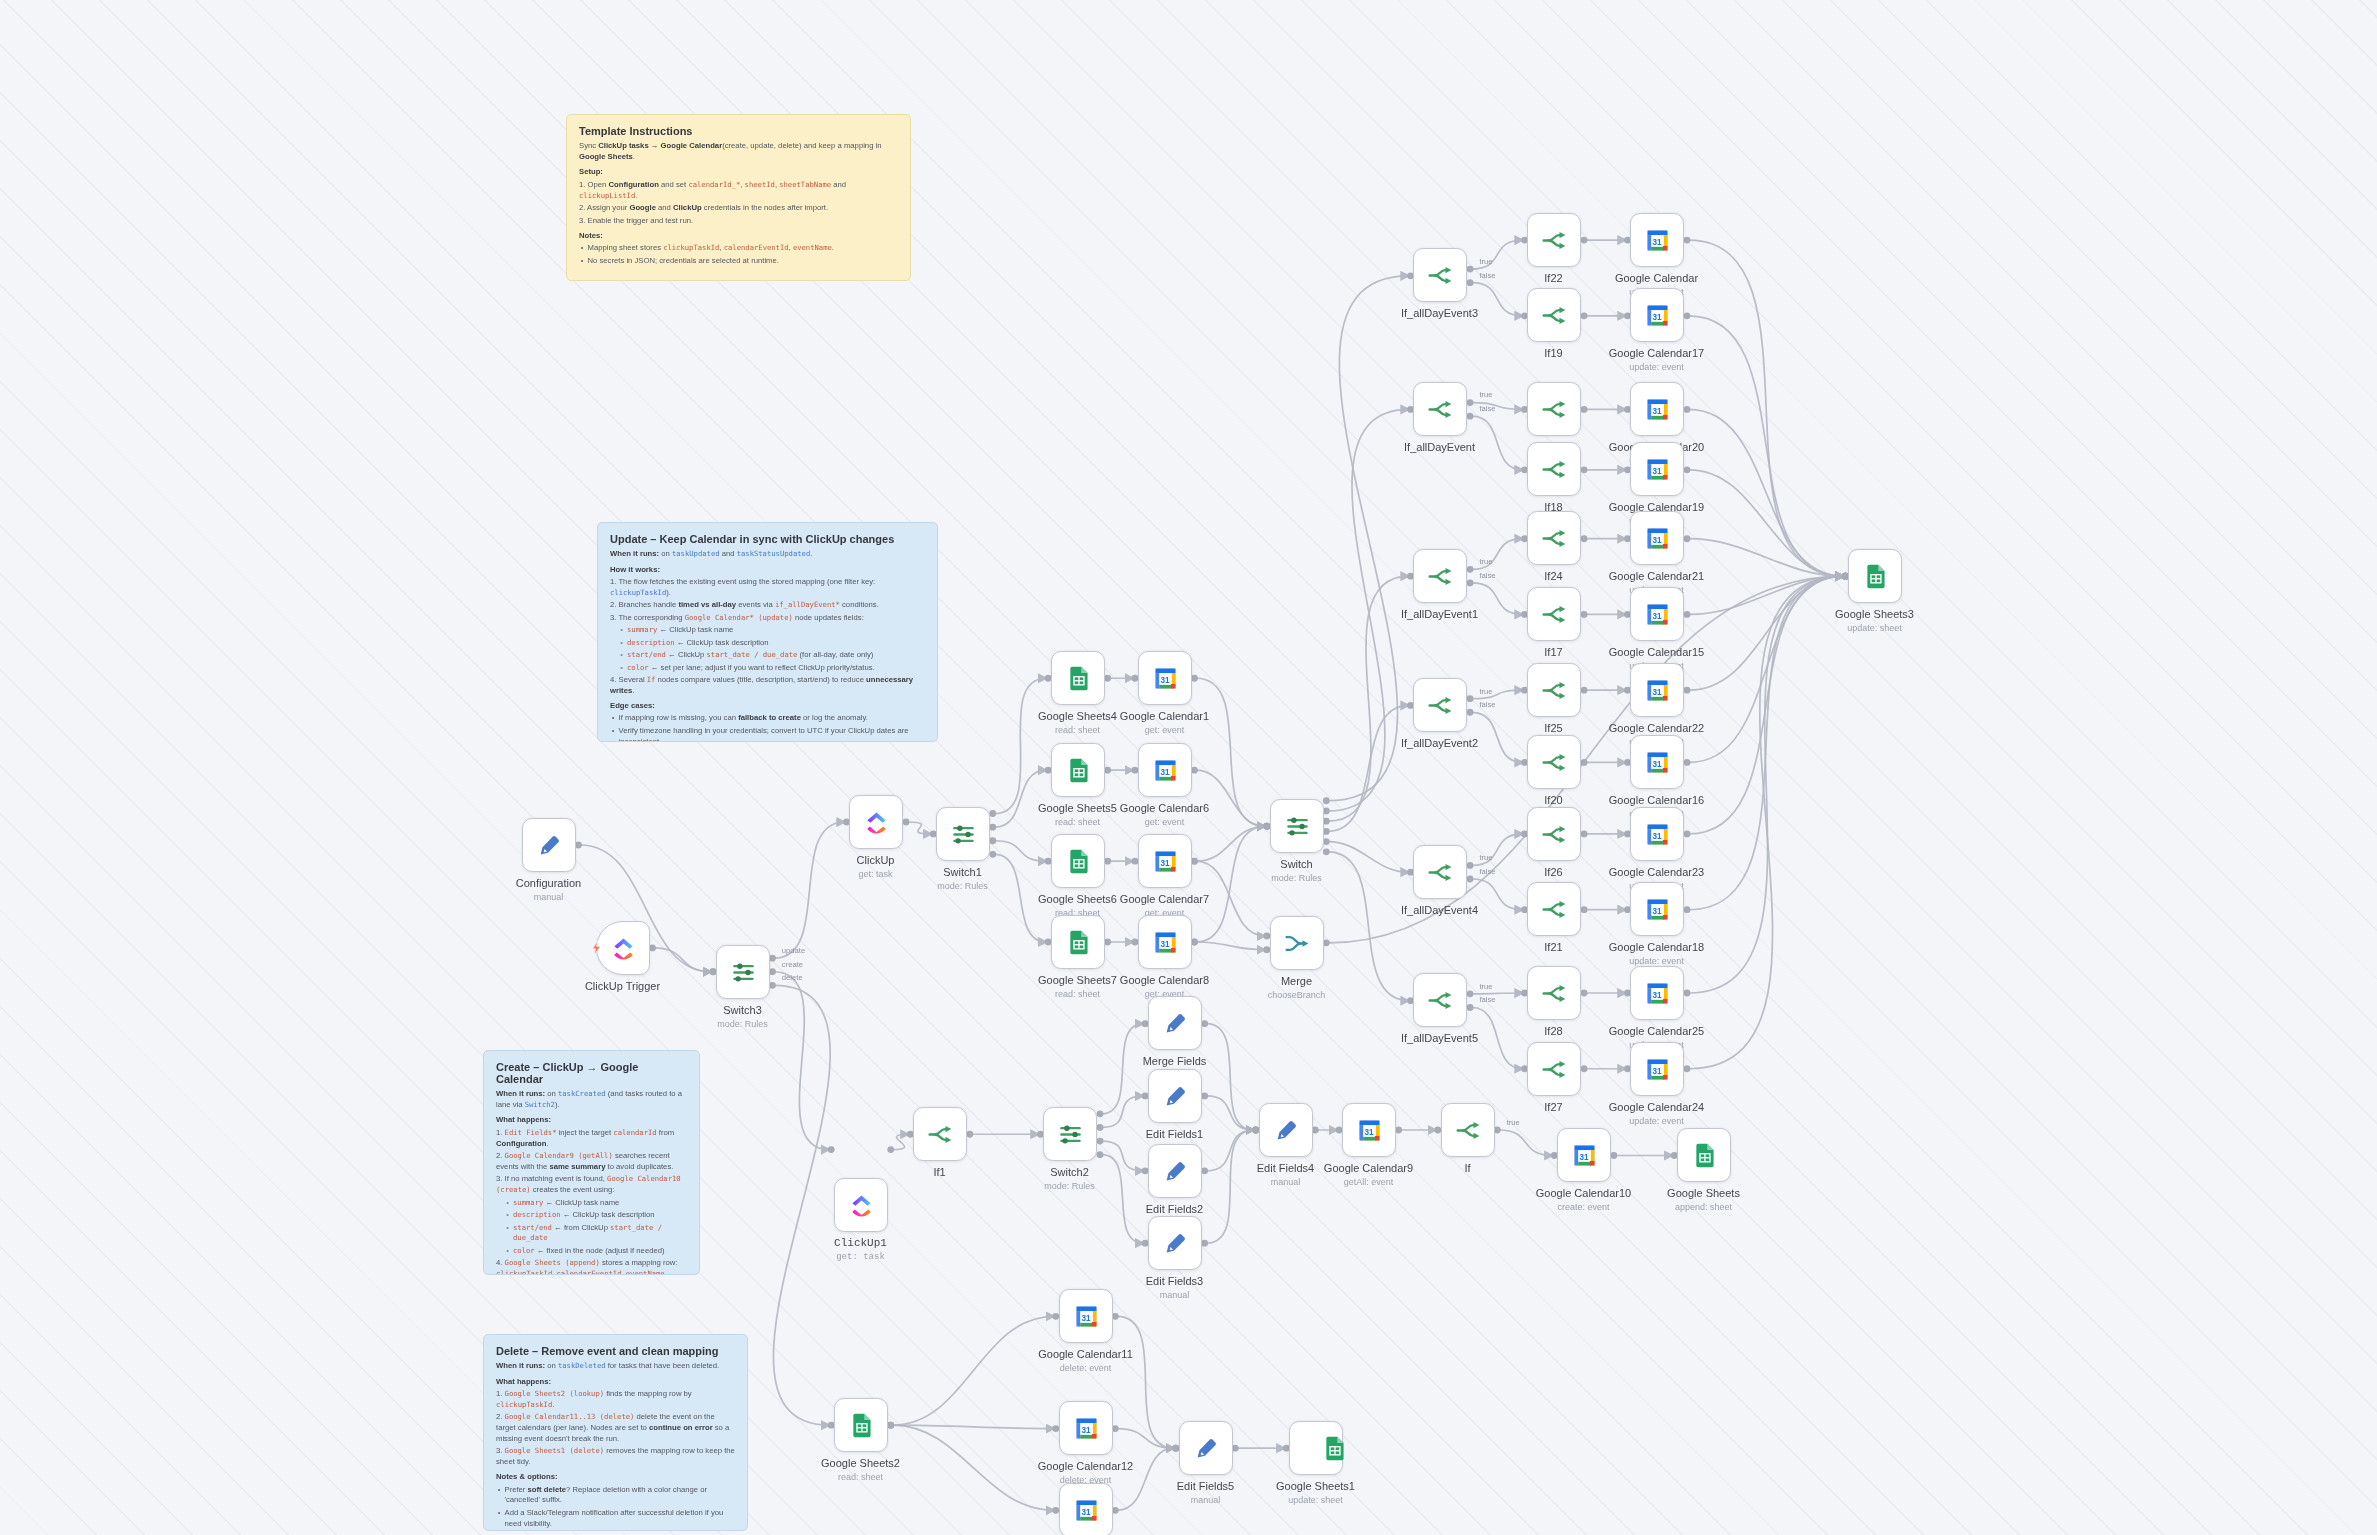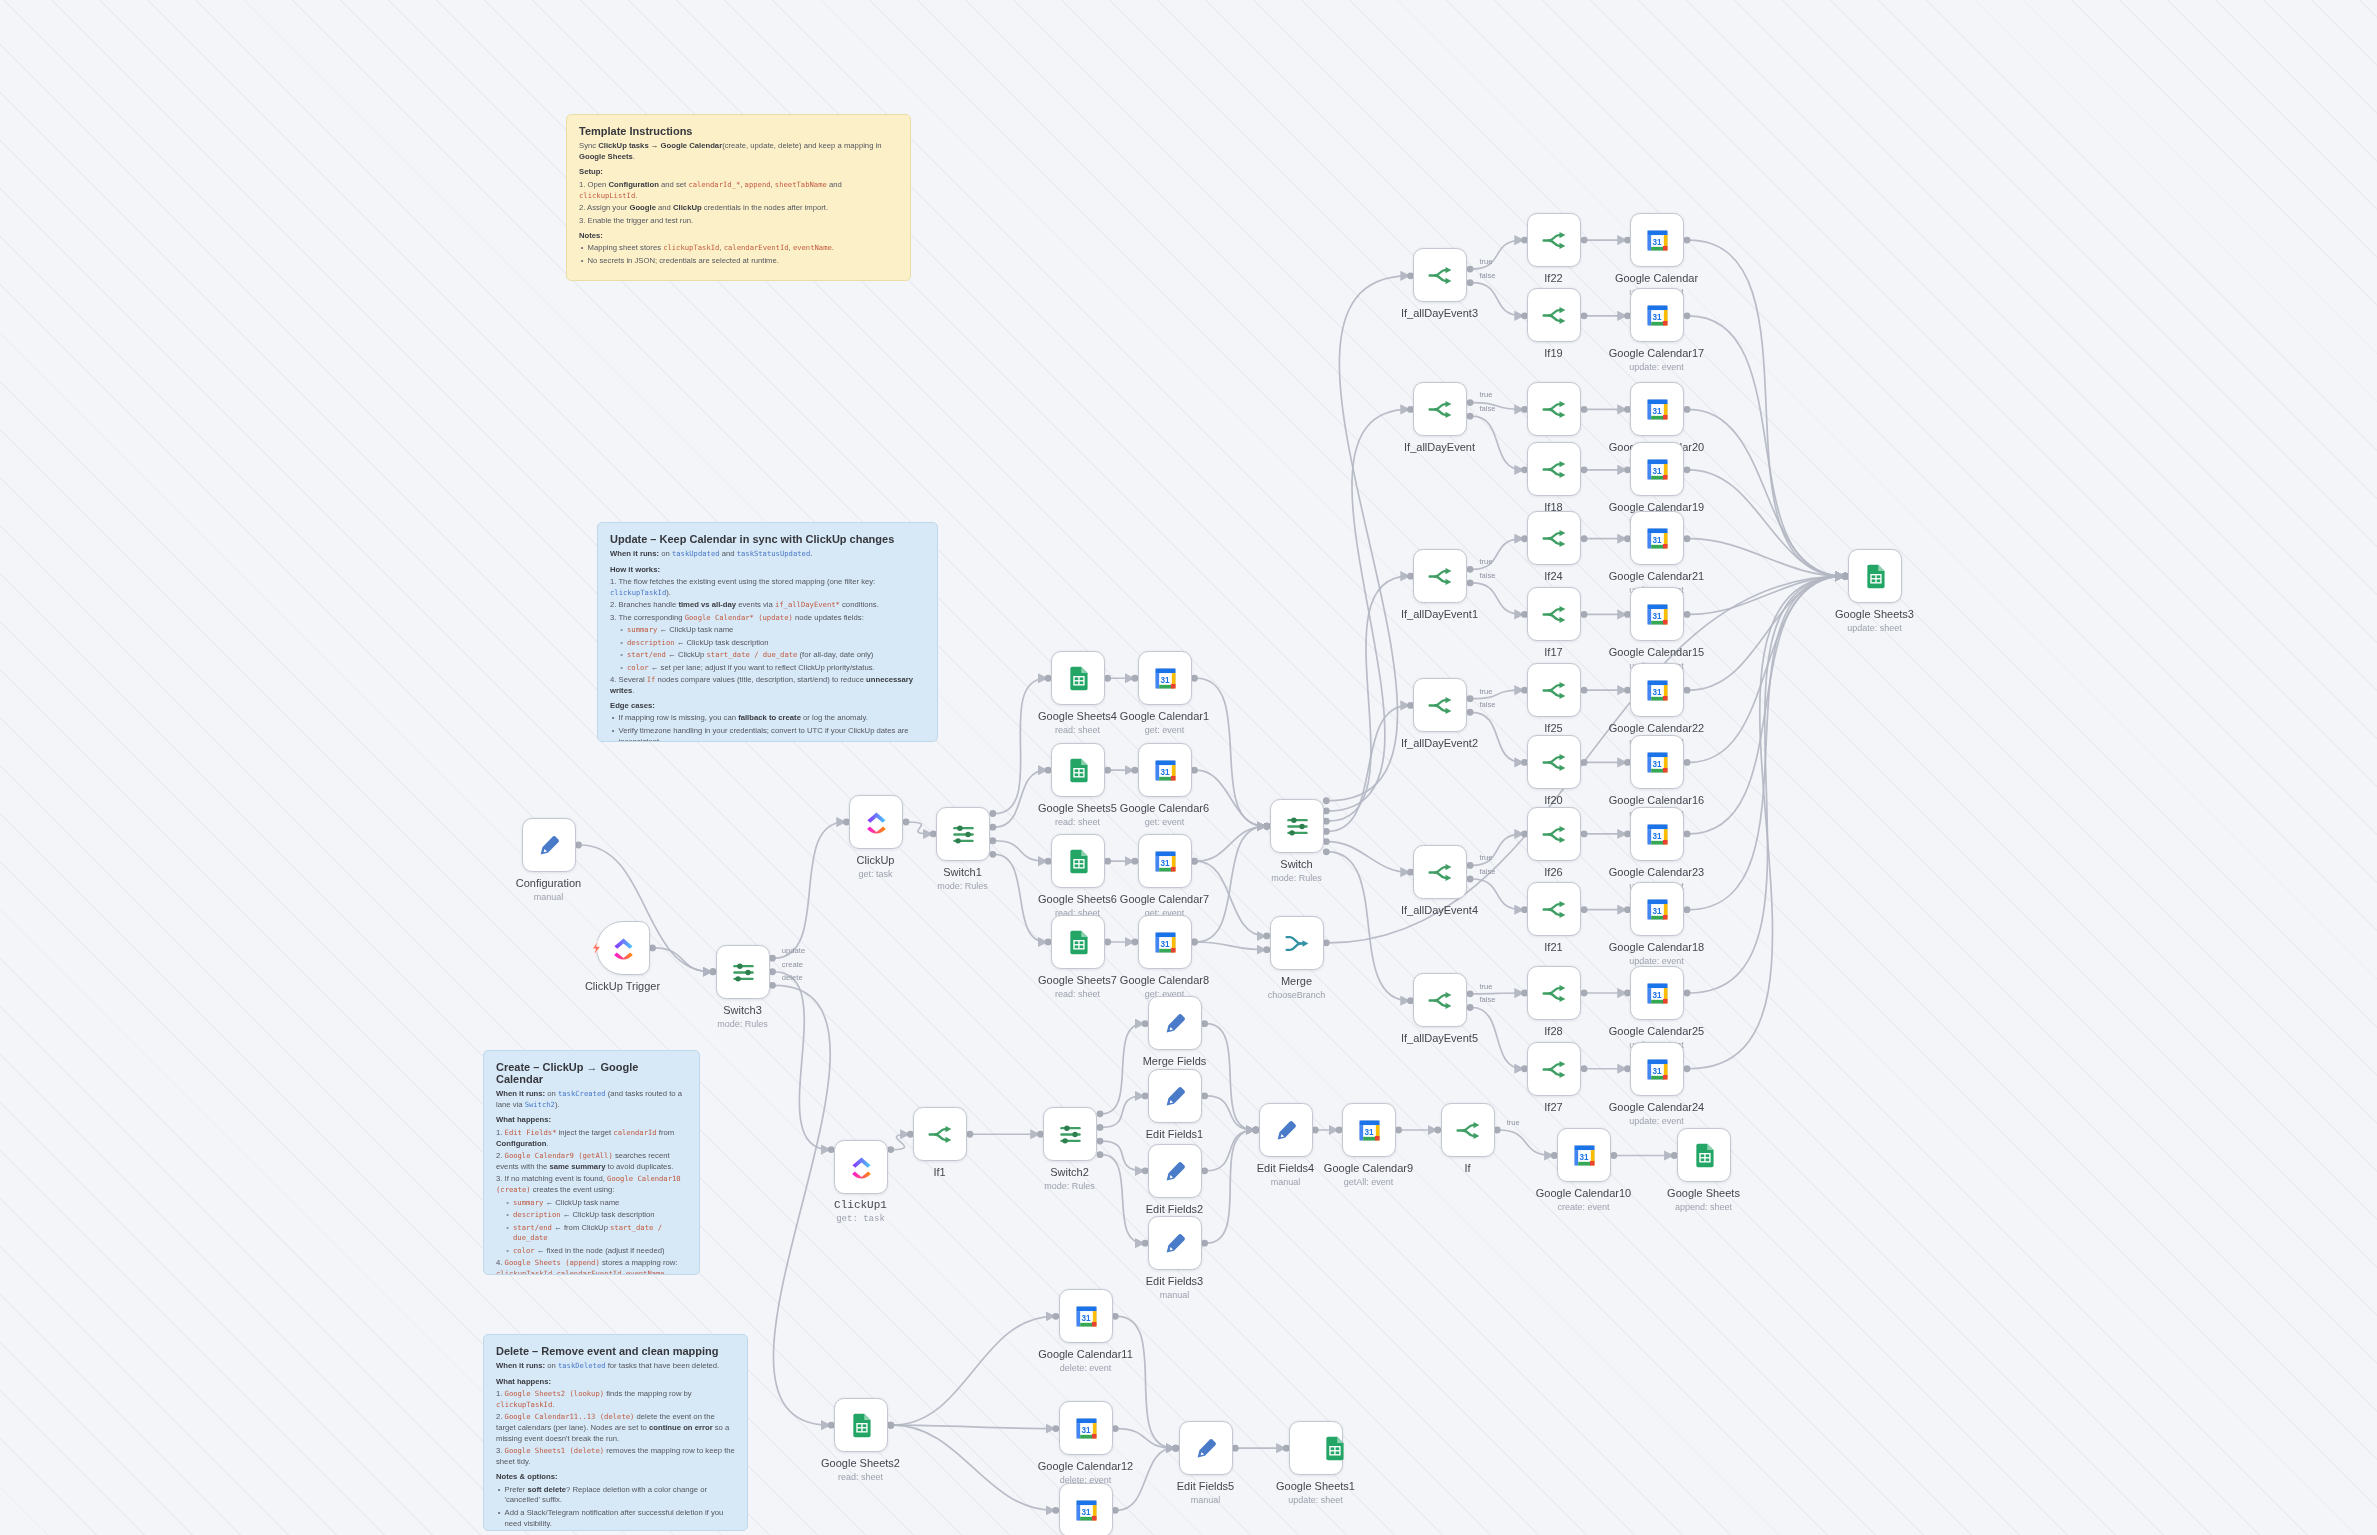--- a/index.html
+++ b/index.html
@@ -39,21 +39,21 @@
 </style>
 </head>
 <body>
 
 <div class="canvas">
   <div id="notes">
       <div class="note yellow" style="left: 566px; top: 114px; width: 345px; height: 167px;">
         <div class="note-title">Template Instructions</div>
         <div class="nl nl-p"><span>Sync </span><span class="sg-b">ClickUp tasks → Google Calendar</span><span></span><span>(create, update, delete) and keep a mapping in </span><span class="sg-b">Google Sheets</span><span>.</span></div>
         <div class="nl nl-h"><span>Setup:</span></div>
-        <div class="nl nl-n"><span>1. Open </span><span class="sg-b">Configuration</span><span> and set </span><span class="sg-c">calendarId_*</span><span>, </span><span class="sg-c">append</span><span>, </span><span class="sg-c">sheetTabName</span><span> and </span><span class="sg-c">clickupListId</span><span>.</span></div>
+        <div class="nl nl-n"><span>1. Open </span><span class="sg-b">Configuration</span><span> and set </span><span class="sg-c">calendarId_*</span><span>, </span><span class="sg-c">sheetId</span><span>, </span><span class="sg-c">sheetTabName</span><span> and </span><span class="sg-c">clickupListId</span><span>.</span></div>
         <div class="nl nl-n"><span>2. Assign your </span><span class="sg-b">Google</span><span> and </span><span class="sg-b">ClickUp</span><span> credentials in the nodes after import.</span></div>
         <div class="nl nl-n"><span>3. Enable the trigger and test run.</span></div>
         <div class="nl nl-h"><span>Notes:</span></div>
         <div class="nl nl-li"><span>Mapping sheet stores </span><span class="sg-c">clickupTaskId</span><span>, </span><span class="sg-c">calendarEventId</span><span>, </span><span class="sg-c">eventName</span><span>.</span></div>
         <div class="nl nl-li"><span>No secrets in JSON; credentials are selected at runtime.</span></div>
       </div>
       <div class="note blue" style="left: 597px; top: 522px; width: 341px; height: 220px;">
         <div class="note-title">Update – Keep Calendar in sync with ClickUp changes</div>
         <div class="nl nl-p"><span class="sg-b">When it runs:</span><span> on </span><span class="sg-l">taskUpdated</span><span> and </span><span class="sg-l">taskStatusUpdated</span><span>.</span></div>
         <div class="nl nl-h"><span>How it works:</span></div>
@@ -1114,21 +1114,21 @@
             <rect x="11" y="14" width="11" height="9" fill="none" stroke="#ffffff" stroke-width="1.5"></rect>
             <line x1="11" y1="18.5" x2="22" y2="18.5" stroke="#ffffff" stroke-width="1.5"></line>
             <line x1="16.5" y1="14" x2="16.5" y2="23" stroke="#ffffff" stroke-width="1.5"></line>
           </svg>
         </span>
         <div class="node-label">
           <div>Google Sheets3</div>
           <div class="node-sub">update: sheet</div>
         </div>
       </div>
-      <div class="node" style="left: 834px; top: 1140px; font-family: Liberation Mono, monospace;">
+      <div class="node" style="left: 834px; top: 1178px; font-family: Liberation Mono, monospace;">
         <span class="nicon">
           <svg viewBox="0 0 32 32">
             <defs>
               <linearGradient id="cuA" x1="0" y1="0" x2="1" y2="0">
                 <stop offset="0" stop-color="#8930fd"></stop>
                 <stop offset="1" stop-color="#49ccf9"></stop>
               </linearGradient>
               <linearGradient id="cuB" x1="0" y1="0" x2="1" y2="0">
                 <stop offset="0" stop-color="#fa12e3"></stop>
                 <stop offset="1" stop-color="#ff9000"></stop>

